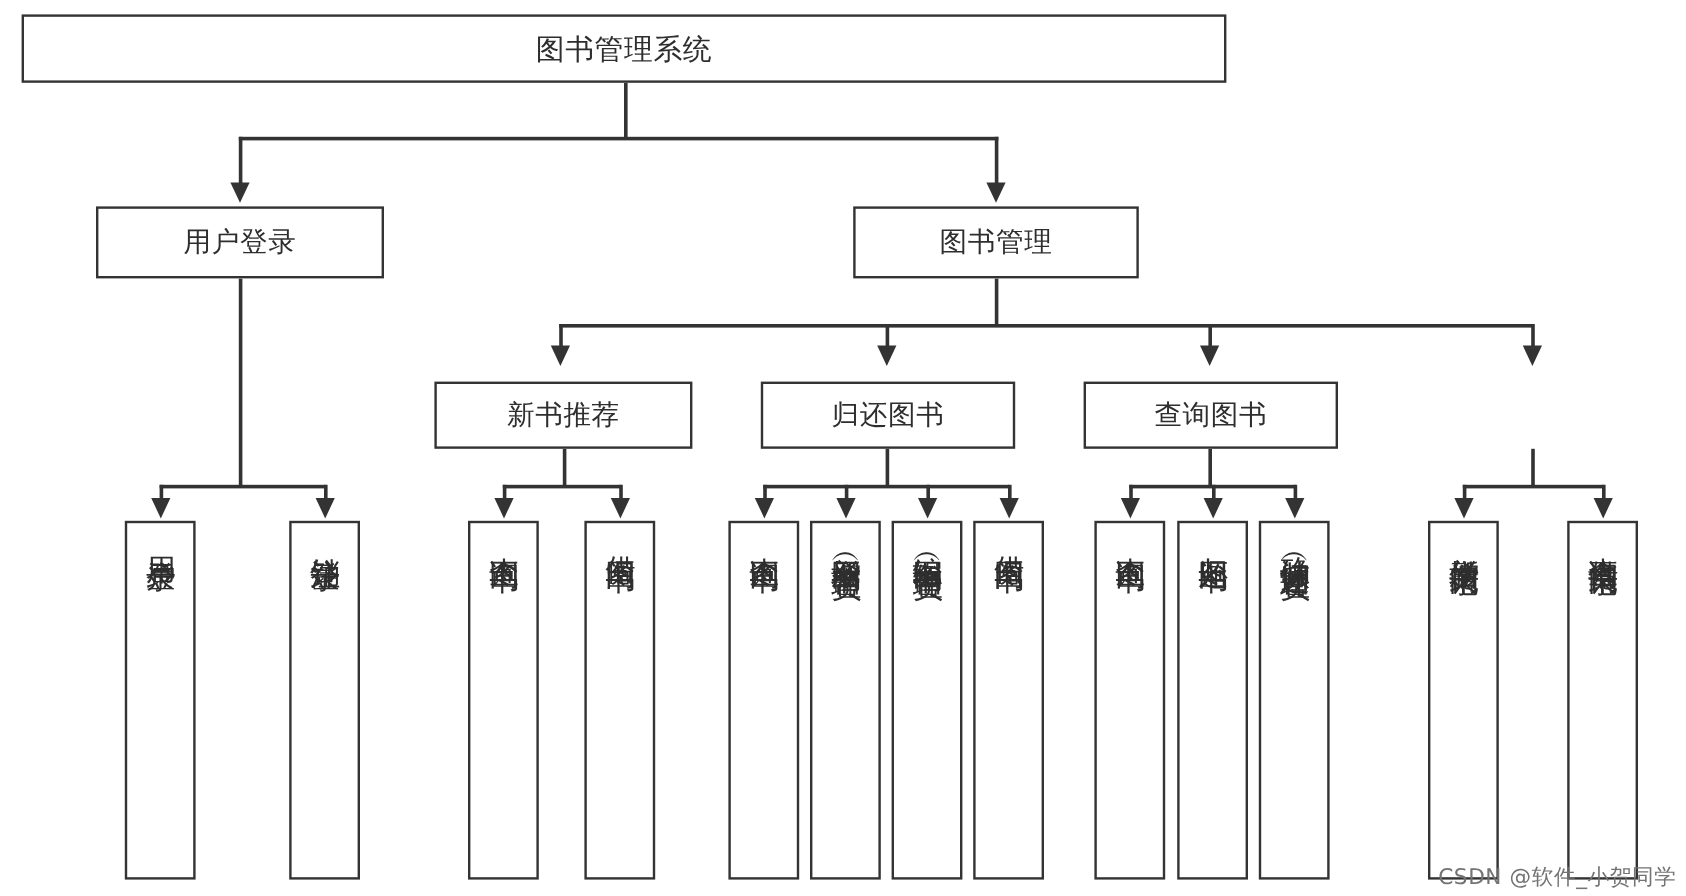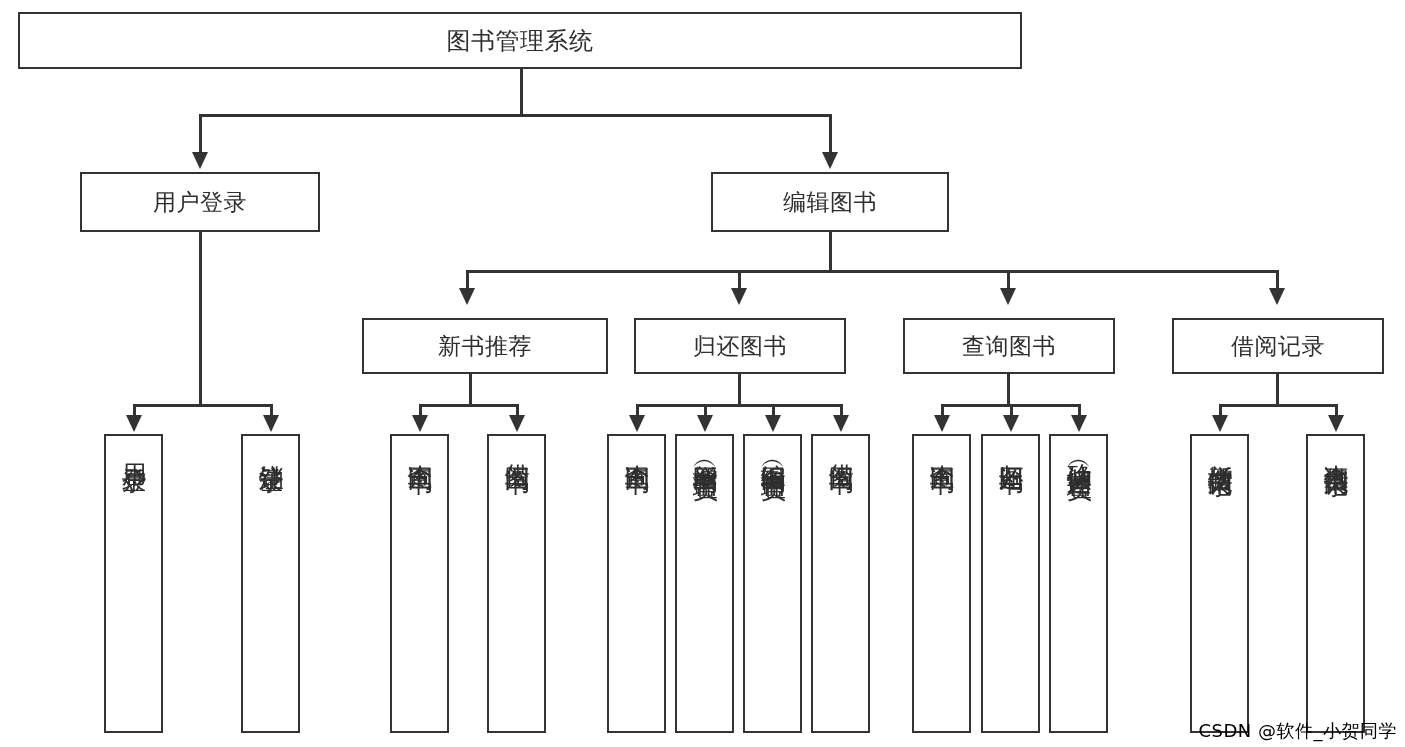--- a/index.html
+++ b/index.html
@@ -60,21 +60,21 @@
     border-right:8px solid transparent;
     border-top:17px solid #333333;
     z-index:2;
   }
   
   #watermark{
     position:absolute;
     right:8px;
     bottom:4px;
     font-size:18px;
-    color:#000000;
+    color:#737373;
     z-index:9;
     white-space:nowrap;
     letter-spacing:.5px;
   }
 </style>
 </head>
 <body>
 
 <div id="stage">
 
@@ -88,52 +88,49 @@
 
   <div class="conn vline" style="left:199px;top:114px;height:42px;"></div>
   <div class="arrow" style="left:192px;top:152px;"></div>
   <div class="conn vline" style="left:829px;top:114px;height:42px;"></div>
   <div class="arrow" style="left:822px;top:152px;"></div>
 
   <div class="node" style="left:80px;top:172px;width:240px;height:60px;">
     <span class="lbl">用户登录</span>
   </div>
   <div class="node" style="left:711px;top:172px;width:238px;height:60px;">
-    <span class="lbl">编辑图书</span>
+    <span class="lbl">图书管理</span>
   </div>
 
   <div class="conn vline" style="left:199px;top:232px;height:174px;"></div>
   <div class="conn hline" style="left:133px;top:404px;width:139px;height:2.5px;"></div>
   <div class="conn vline" style="left:133px;top:404px;height:14px;"></div>
   <div class="arrow" style="left:126px;top:415px;"></div>
   <div class="conn vline" style="left:270px;top:404px;height:14px;"></div>
   <div class="arrow" style="left:263px;top:415px;"></div>
 
   <div class="conn vline" style="left:829px;top:232px;height:40px;"></div>
   <div class="conn hline" style="left:466px;top:270px;width:812px;height:2.5px;"></div>
   <div class="conn vline" style="left:466px;top:270px;height:21px;"></div>
   <div class="arrow" style="left:459px;top:288px;"></div>
   <div class="conn vline" style="left:738px;top:270px;height:21px;"></div>
   <div class="arrow" style="left:731px;top:288px;"></div>
   <div class="conn vline" style="left:1007px;top:270px;height:21px;"></div>
   <div class="arrow" style="left:1000px;top:288px;"></div>
   <div class="conn vline" style="left:1276px;top:270px;height:21px;"></div>
   <div class="arrow" style="left:1269px;top:288px;"></div>
 
-  <div class="node" style="left:362px;top:318px;width:246px;height:56px;justify-content:center;">
+  <div class="node" style="left:362px;top:318px;width:215px;height:56px;justify-content:center;">
     <span class="lbl">新书推荐</span>
   </div>
   <div class="node" style="left:634px;top:318px;width:212px;height:56px;">
     <span class="lbl">归还图书</span>
   </div>
   <div class="node" style="left:903px;top:318px;width:212px;height:56px;">
     <span class="lbl">查询图书</span>
-  </div>
-  <div class="node" style="left:1172px;top:318px;width:212px;height:56px;">
-    <span class="lbl">借阅记录</span>
   </div>
 
   <div class="conn vline" style="left:469px;top:374px;height:32px;"></div>
   <div class="conn hline" style="left:419px;top:404px;width:99px;height:2.5px;"></div>
   <div class="conn vline" style="left:419px;top:404px;height:14px;"></div>
   <div class="arrow" style="left:412px;top:415px;"></div>
   <div class="conn vline" style="left:516px;top:404px;height:14px;"></div>
   <div class="arrow" style="left:509px;top:415px;"></div>
 
   <div class="conn vline" style="left:738px;top:374px;height:32px;"></div>

